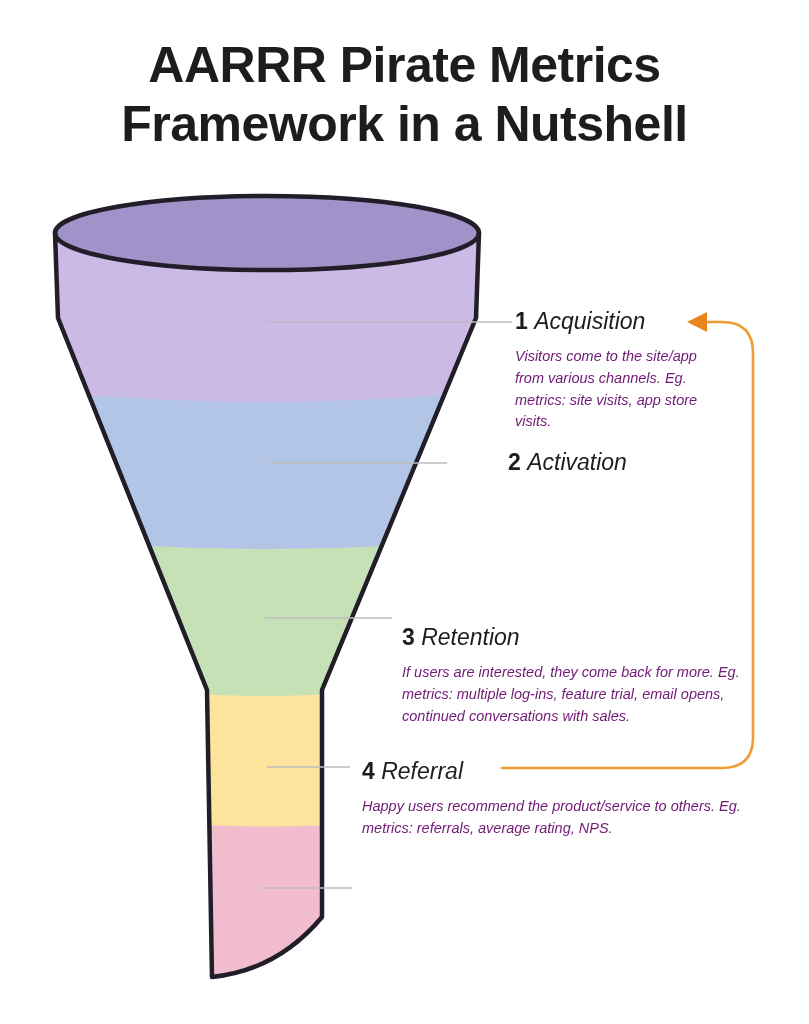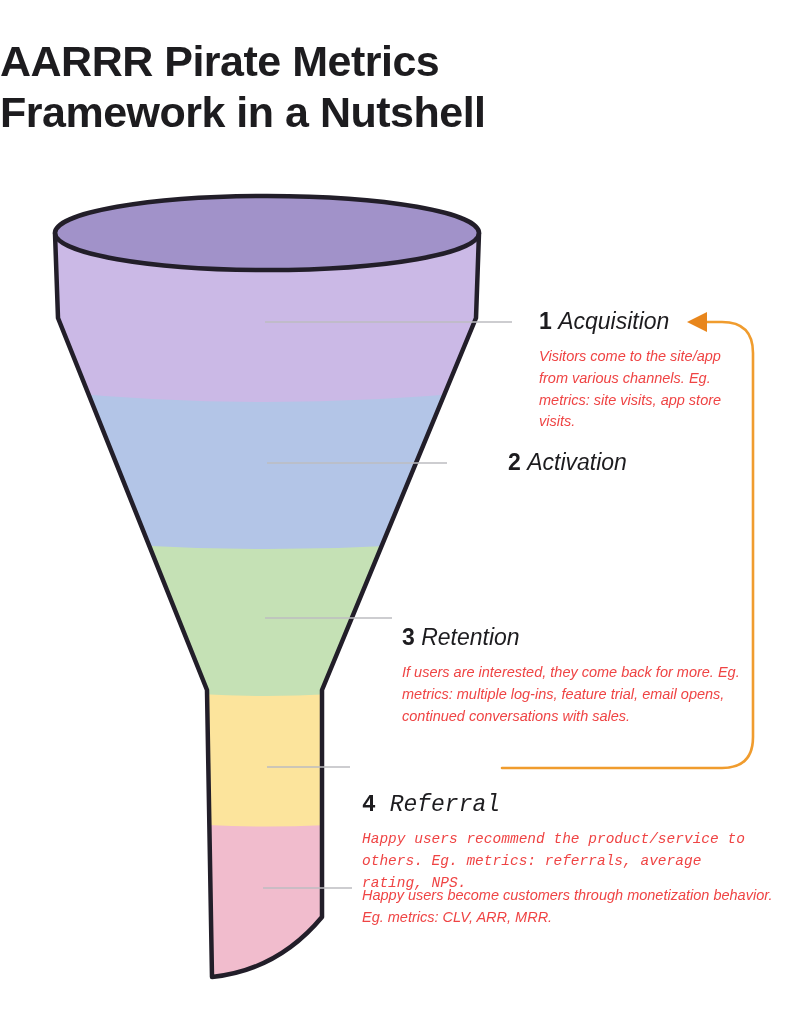--- a/index.html
+++ b/index.html
@@ -13,22 +13,23 @@
     width: 809px;
     height: 1024px;
     background: #ffffff;
     overflow: hidden;
   }
   .title {
     position: absolute;
     top: 36px;
     left: 0;
     width: 809px;
+    text-align: center;
     color: #1d1c1f;
-    font-size: 43px;
+    font-size: 50px;
     font-weight: 700;
     letter-spacing: -0.5px;
     line-height: 1.18;
   }
   svg.diagram {
     position: absolute;
     top: 0;
     left: 0;
   }
   .stage {
@@ -45,29 +46,29 @@
   }
   .stage-name {
     font-style: italic;
     font-weight: 500;
   }
   .stage-desc {
     margin-top: 11px;
     font-size: 14.5px;
     font-style: italic;
     line-height: 1.5;
-    color: #ef4444;
+    color: #701a75;
   }
-  .s1 { left: 539px; top: 308px; }
+  .s1 { left: 515px; top: 308px; }
   .s1 .stage-desc { width: 200px; }
   .s2 { left: 462px; top: 449px; margin-left: 46px; }
   .s2 .stage-desc { width: 290px; }
   .s3 { left: 402px; top: 624px; }
   .s3 .stage-desc { width: 340px; }
-  .s4 { left: 362px; top: 792px; font-family: Liberation Mono, monospace; }
+  .s4 { left: 362px; top: 758px; }
   .s4 .stage-desc { width: 390px; }
   .s5 { left: 362px; top: 874px; }
   .s5 .stage-desc { width: 430px; }
 </style>
 </head>
 <body>
 
 <div class="page">
 
   <div class="title">
@@ -133,16 +134,15 @@
 
   <div class="stage s4">
     <div class="stage-header">
       <span class="stage-number">4</span>
       <span class="stage-name">Referral</span>
     </div>
     <div class="stage-desc">Happy users recommend the product/service to others. Eg. metrics: referrals, average rating, NPS.</div>
   </div>
 
   <div class="stage s5">
-    <div class="stage-desc">Happy users become customers through monetization behavior. Eg. metrics: CLV, ARR, MRR.</div>
   </div>
 
 </div>
 
 </body></html>

